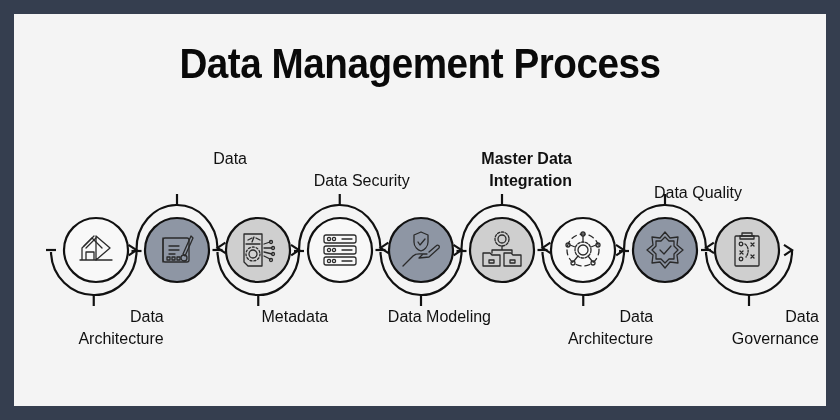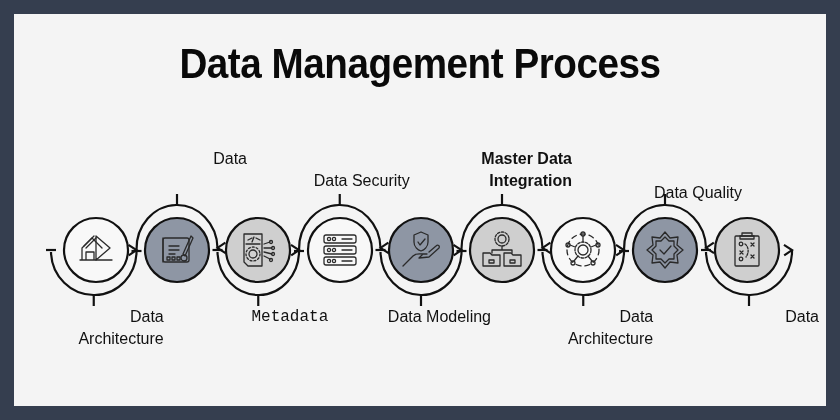--- a/index.html
+++ b/index.html
@@ -170,21 +170,21 @@
 </svg>
 
 <div id="labels">
     <div class="label" style="left: 23.75px; top: 306px;">
       <div>Data</div>
       <div>Architecture</div>
     </div>
     <div class="label" style="left: 107px; top: 148px;">
       <div>Data</div>
     </div>
-    <div class="label" style="left: 188.25px; top: 306px; font-family: Liberation Mono, monospace;">
+    <div class="label" style="left: 188.25px; top: 306px;">
       <div>Metadata</div>
     </div>
     <div class="label" style="left: 269.75px; top: 170px;">
       <div>Data Security</div>
     </div>
     <div class="label" style="left: 351px; top: 306px;">
       <div>Data Modeling</div>
     </div>
     <div class="label" style="left: 432px; top: 148px; font-weight: bold;">
       <div>Master Data</div>
@@ -192,14 +192,15 @@
     </div>
     <div class="label" style="left: 513.25px; top: 306px;">
       <div>Data</div>
       <div>Architecture</div>
     </div>
     <div class="label" style="left: 602px; top: 170px; margin-top: 12px;">
       <div>Data Quality</div>
     </div>
     <div class="label" style="left: 679px; top: 306px;">
       <div>Data</div>
+      <div>Governance</div>
     </div>
   </div>
 
 </body></html>

